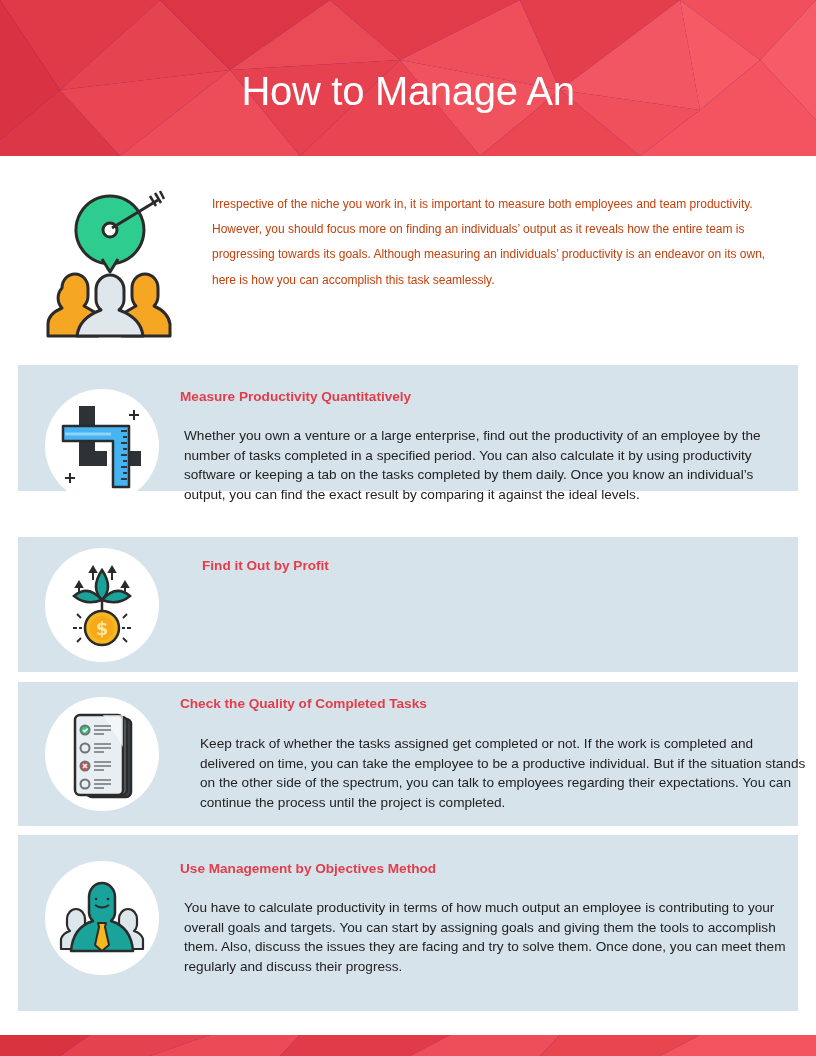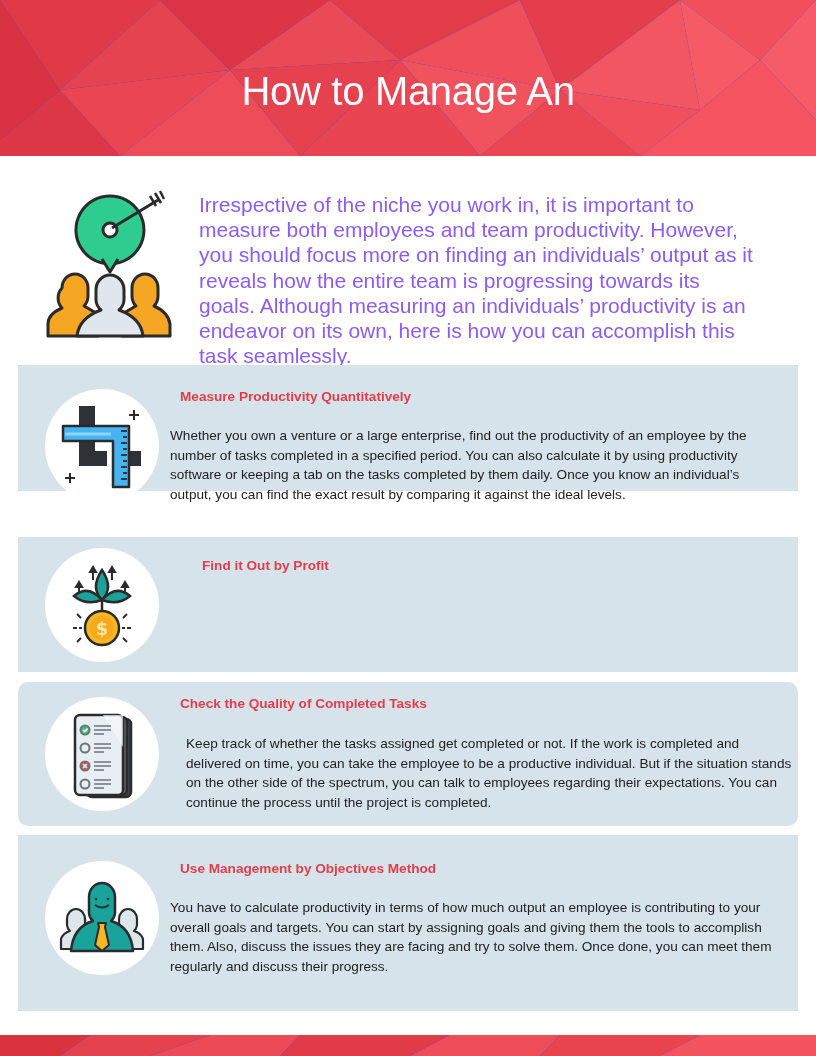--- a/index.html
+++ b/index.html
@@ -4,53 +4,53 @@
 <style>
   html, body { margin: 0; padding: 0; }
   body {
     width: 816px; height: 1056px; position: relative; overflow: hidden;
     background: #ffffff;
     font-family: "Liberation Sans", "DejaVu Sans", sans-serif;
     color: #1f1f1f;
   }
   .poly-band {
     position: absolute; left: 0; width: 816px; overflow: hidden;
-    background: #1d4ed8;
+    background: #701a75;
   }
   .poly-band svg { position: absolute; left: 0; top: 0; }
   .header { top: 0; height: 156px; }
   .footer { top: 1035px; height: 21px; }
   .title {
     position: absolute; left: 0; top: 38px; width: 816px;
     text-align: center; color: #ffffff;
     font-size: 40px; line-height: 52px; font-weight: normal;
     letter-spacing: -0.3px;
   }
   .title span { display: block; }
 
   .intro-icon { position: absolute; left: 40px; top: 186px; width: 140px; height: 160px; }
   .intro-text {
-    position: absolute; left: 199px; top: 192px; width: 560px;
-    font-size: 21px; line-height: 25.2px; color: #8b5cf6;
+    position: absolute; left: 212px; top: 192px; width: 560px;
+    font-size: 12px; line-height: 25.2px; color: #c2410c;
   }
 
   .card {
     position: absolute; left: 18px; width: 780px; background: #d7e3ea;
   }
   .card .badge {
     position: absolute; left: 27px; width: 114px; height: 114px;
     border-radius: 50%; background: #ffffff;
   }
   .card .badge svg { position: absolute; left: 0; top: 0; }
   .card .heading {
     position: absolute; left: 162px; color: #e33d4c;
     font-weight: bold; font-size: 13.6px; line-height: 18px;
   }
   .card .body {
-    position: absolute; left: 152px; width: 608px;
+    position: absolute; left: 166px; width: 608px;
     font-size: 13.6px; line-height: 19.5px; color: #222;
   }
 </style>
 </head>
 <body>
 
 <div class="poly-band header">
   <svg width="816" height="156" viewBox="0 0 816 156">
     <polygon points="0,0 160,0 60,90" fill="#e03a48"></polygon>
     <polygon points="0,0 60,90 0,140" fill="#d93343"></polygon>
@@ -162,21 +162,21 @@
         <line x1="32" y1="66" x2="36" y2="70"></line>
           <line x1="82" y1="66" x2="78" y2="70"></line>
         <line x1="32" y1="94" x2="36" y2="90"></line>
           <line x1="82" y1="94" x2="78" y2="90"></line>
       </g>
     </svg>
   </div>
   <div class="heading" style="top:20px;padding-left:22px;">Find it Out by Profit</div>
 </div>
 
-<div class="card" style="top:682px;height:144px;border-radius:10px;">
+<div class="card" style="top:682px;height:144px;">
   <div class="badge" style="top:15px;">
     <svg width="114" height="114" viewBox="0 0 114 114">
       <rect x="42" y="22" width="44" height="78" rx="5" fill="#3d4449" stroke="#2b2b2b" stroke-width="2.5"></rect>
       <rect x="38" y="20" width="44" height="78" rx="5" fill="#5b6469" stroke="#2b2b2b" stroke-width="2.5"></rect>
       <rect x="30" y="18" width="48" height="80" rx="5" fill="#e8eef1" stroke="#2b2b2b" stroke-width="2.5"></rect>
       <path d="M58 18 L78 18 L78 50 Z" fill="#f7fafb" opacity="0.7"></path>
 
       <circle cx="40" cy="33" r="4.5" fill="#2ecc71" stroke="#6b7479" stroke-width="2"></circle>
       <path d="M38 33 l1.6 1.6 l3 -3" stroke="#ffffff" stroke-width="1.6" fill="none"></path>
 

